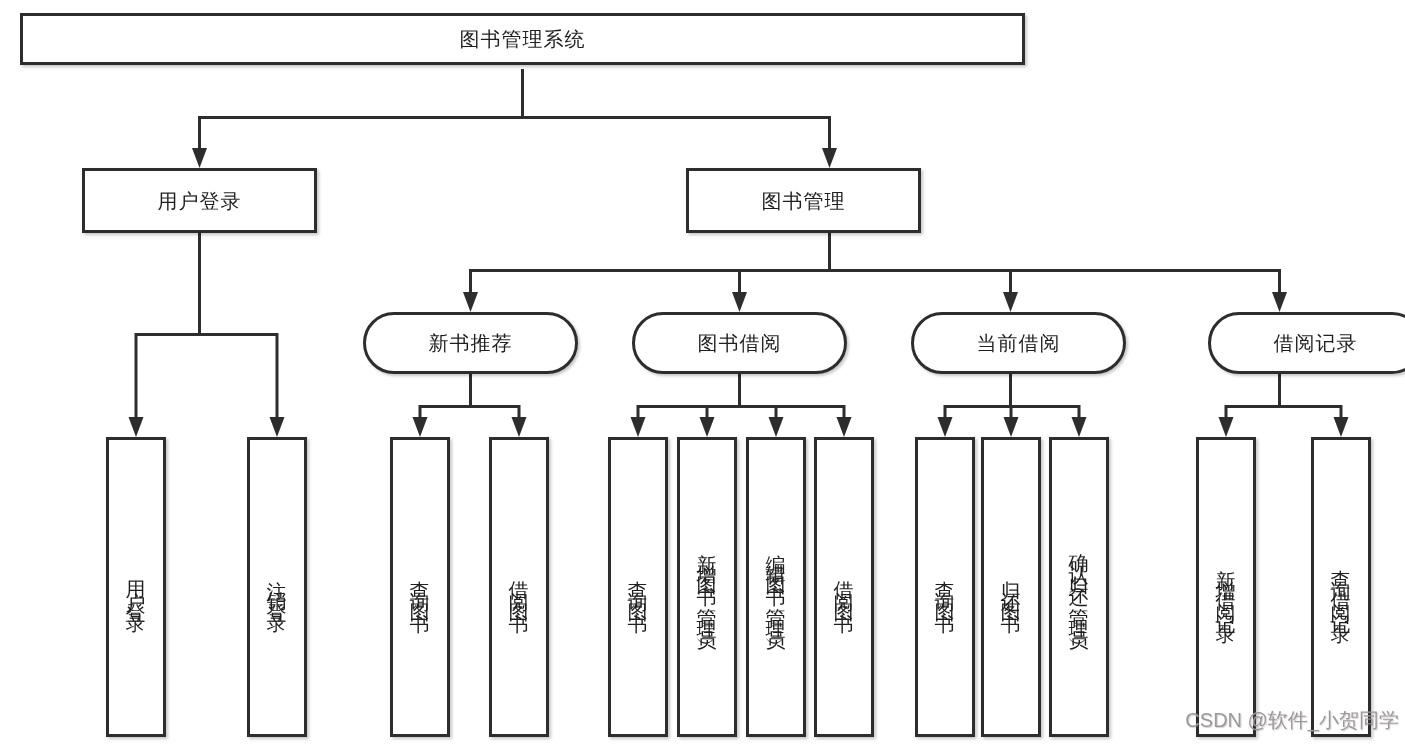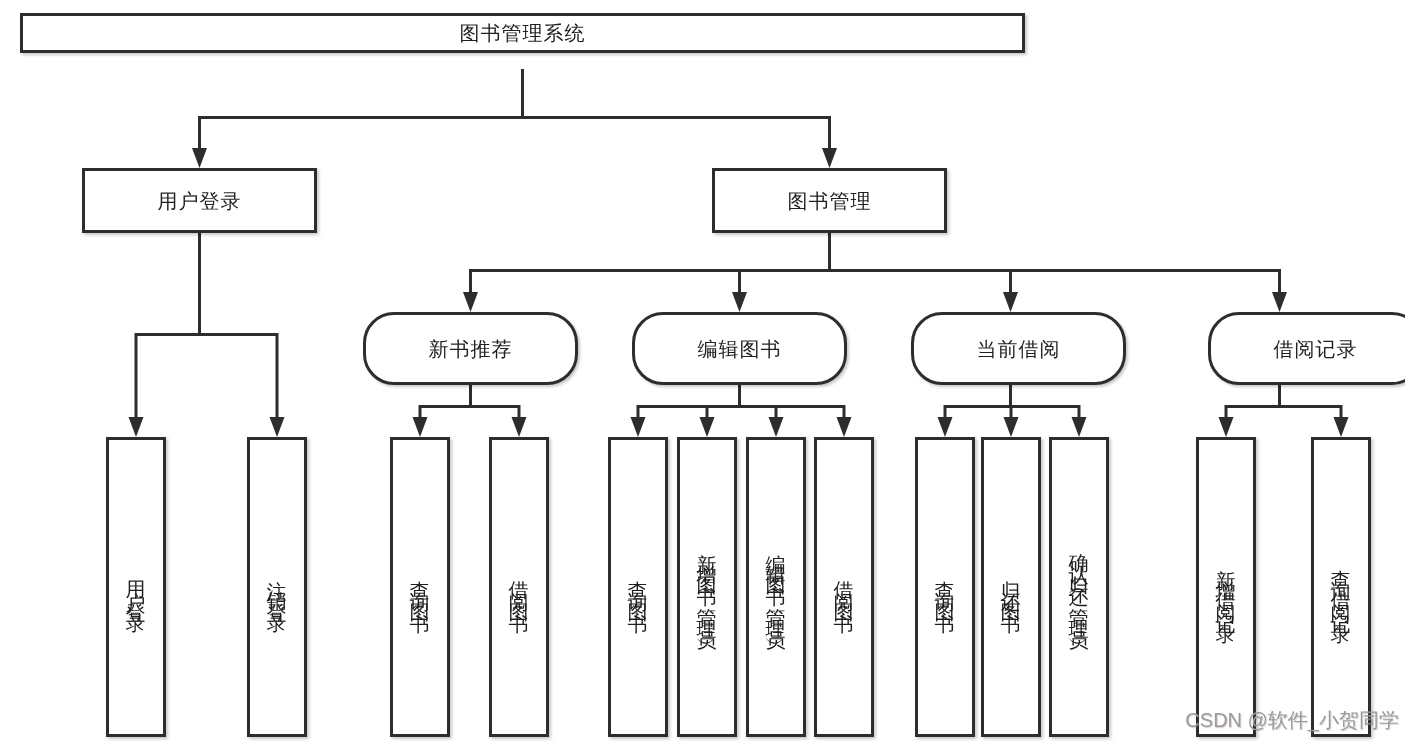--- a/index.html
+++ b/index.html
@@ -28,23 +28,23 @@
     display:flex;align-items:center;justify-content:center;
     box-shadow:2px 2px 3px rgba(0,0,0,0.22);
     z-index:1;
   }
   .node .lbl{
     font-size:20px;
     line-height:1;
     white-space:nowrap;
     letter-spacing:1px;
   }
-  .root{left:20px;top:13px;width:1005px;height:40px;}
+  .root{left:20px;top:13px;width:1005px;height:52px;}
   .lv2{top:168px;width:235px;height:65px;}
-  .lv3{top:312px;width:215px;height:73px;border-radius:31px;}
+  .lv3{top:312px;width:215px;height:62px;border-radius:31px;}
   .leaf{top:437px;width:60px;height:300px;}
   .leaf .lbl{
     writing-mode:vertical-rl;
     text-orientation:mixed;
     letter-spacing:11px;
     font-size:20px;
   }
   #watermark{
     position:absolute;
     right:6px;bottom:13px;
@@ -96,29 +96,29 @@
     <polygon points="1333.5,417 1348.5,417 1341,437"></polygon>
   </svg>
 
   <div class="node root">
     <span class="lbl">图书管理系统</span>
   </div>
 
   <div class="node lv2" style="left:82px;">
     <span class="lbl">用户登录</span>
   </div>
-  <div class="node lv2" style="left:712px;">
+  <div class="node lv2" style="left:686px;">
     <span class="lbl">图书管理</span>
   </div>
 
   <div class="node lv3" style="left:363px;">
     <span class="lbl">新书推荐</span>
   </div>
   <div class="node lv3" style="left:632px;">
-    <span class="lbl">编辑图书</span>
+    <span class="lbl">图书借阅</span>
   </div>
   <div class="node lv3" style="left:903px;margin-left:8px;">
     <span class="lbl">当前借阅</span>
   </div>
   <div class="node lv3" style="left:1172px;margin-left:36px;">
     <span class="lbl">借阅记录</span>
   </div>
 
   <div class="node leaf" style="left:106px;">
     <span class="lbl">用户登录</span>

